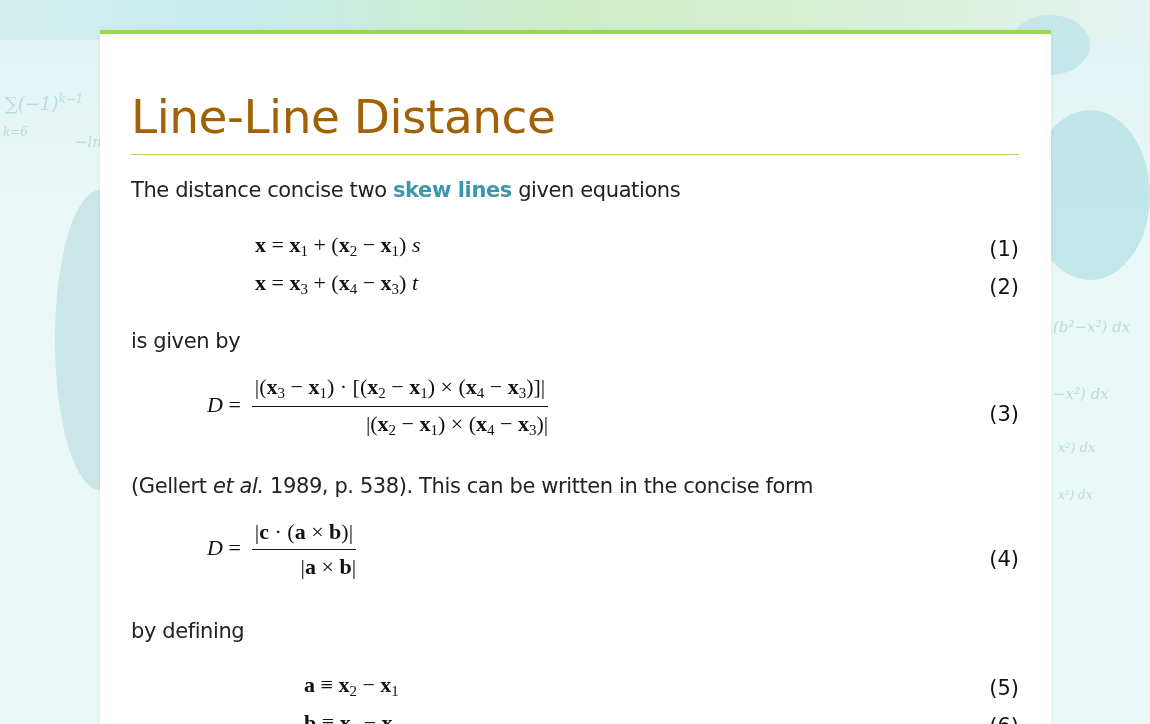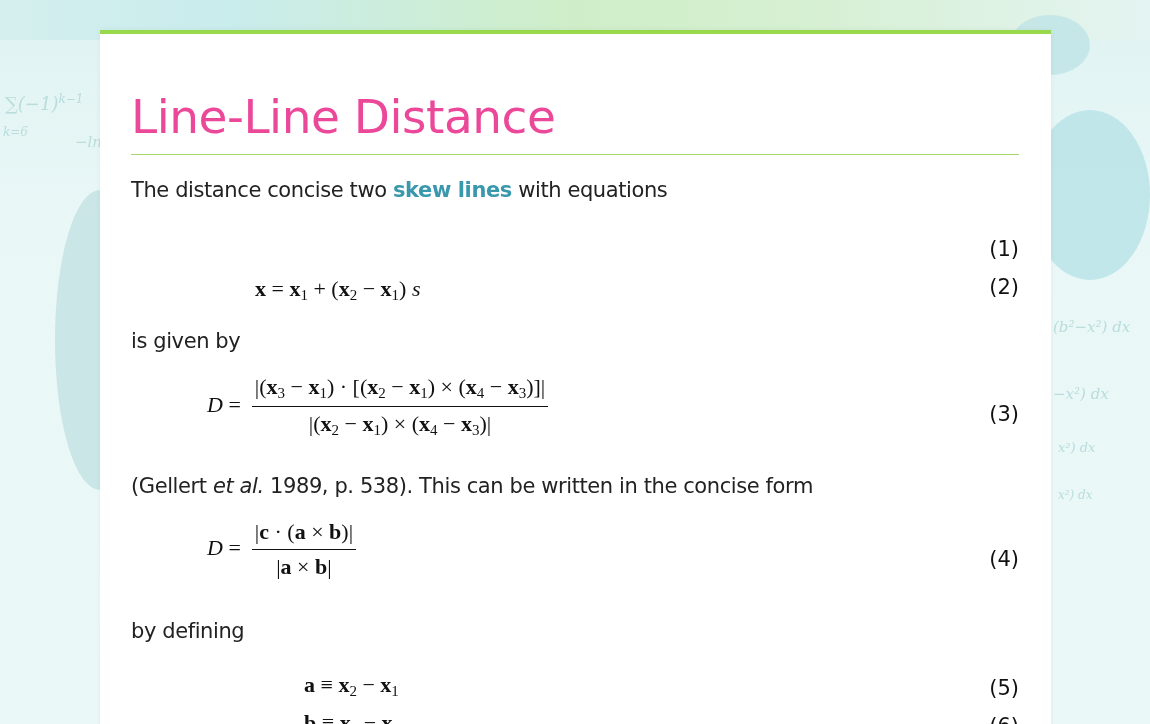--- a/index.html
+++ b/index.html
@@ -19,32 +19,32 @@
     background:#ffffff; border-top:4px solid #97d94a;
     box-shadow: 0 0 6px rgba(0,0,0,0.05);
   }
   .logo { position:absolute; left:25px; top:25px; display:flex; align-items:center; }
   .logo-wolfram { font-size:24px; color:#555; font-family:"Liberation Sans", sans-serif; letter-spacing:-0.3px; }
   .logo-mathworld { font-size:24px; color:#2a98a8; font-family:"Liberation Sans", sans-serif; margin-left:6px; letter-spacing:-0.3px; }
   .logo-globe { display:inline-block; width:15px; height:15px; border:2px solid #2a98a8; border-radius:50%; margin:0 1px; vertical-align:-1px; }
   .logo-tag { margin-left:4px; font-size:7px; line-height:8px; color:#2a98a8; font-family:"Liberation Sans", sans-serif; }
   .logo-tag b { font-weight:bold; }
   .title {
-    position:absolute; left:31px; top:55px; font-size:47px; color:#ec4899;
+    position:absolute; left:31px; top:55px; font-size:47px; color:#a16207;
     font-family:"DejaVu Sans", sans-serif; font-weight:normal; margin:0; letter-spacing:-0.5px;text-align:right;
   }
   .rule { position:absolute; left:31px; top:120px; width:888px; height:1px; background:#a7d86a; }
   .para { position:absolute; left:31px; font-size:21px; color:#222; font-family:"DejaVu Sans", sans-serif; letter-spacing:-0.4px; }
   .para a { color:#3a98ad; text-decoration:none;font-weight:bold; }
   .eq { position:absolute; font-family:"Liberation Serif", "DejaVu Serif", serif; font-size:22px; color:#111; white-space:nowrap; }
   .eq b { font-weight:bold; }
   .eq i { font-style:italic; }
   .eq sub { font-size:15px; vertical-align:-4px; }
   .eqnum { position:absolute; right:32px; font-size:21px; color:#111; font-family:"DejaVu Sans", sans-serif; }
-  .frac { display:inline-flex; flex-direction:column; align-items:center; vertical-align:middle; }
+  .frac { display:inline-flex; flex-direction:column; align-items:flex-end; vertical-align:middle; }
   .frac .num { padding:0 3px 4px; border-bottom:1px solid #111; }
   .frac .den { padding-top:4px; }
 </style>
 </head>
 <body>
 
 <div class="bg-top"></div>
 <div class="deco-blob" style="left:55px;top:190px;width:90px;height:300px;background:#c3e1e2;"></div>
 <div class="deco-blob" style="left:1010px;top:15px;width:80px;height:60px;background:#bfe3e6;"></div>
 <div class="deco-blob" style="left:1030px;top:110px;width:120px;height:170px;background:#b7e2e6;"></div>
@@ -55,28 +55,31 @@
 <div class="bg-deco" style="left:1053px;top:385px;font-size:15px;">−x²) dx</div>
 <div class="bg-deco" style="left:1058px;top:440px;font-size:13px;">x²) dx</div>
 <div class="bg-deco" style="left:1058px;top:488px;font-size:12px;">x²) dx</div>
 
 <div class="card">
 
   <h1 class="title">Line-Line Distance</h1>
   <div class="rule"></div>
 
   <div class="para" style="top:144px;">
-    <span>The distance concise two </span><a href="#">skew lines</a><span> with equations</span>
+    <span>The distance concise two </span><a href="#">skew lines</a><span> given equations</span>
   </div>
 
-  <div class="eq" style="left:155px;top:198px;margin-top:44px;">
+  <div class="eq" style="left:155px;top:198px;">
     <b>x</b> = <b>x</b><sub>1</sub> + (<b>x</b><sub>2</sub> − <b>x</b><sub>1</sub>) <i>s</i>
   </div>
   <div class="eqnum" style="top:203px;">(1)</div>
 
+  <div class="eq" style="left:155px;top:236px;">
+    <b>x</b> = <b>x</b><sub>3</sub> + (<b>x</b><sub>4</sub> − <b>x</b><sub>3</sub>) <i>t</i>
+  </div>
   <div class="eqnum" style="top:241px;">(2)</div>
 
   <div class="para" style="top:295px;">is given by</div>
 
   <div class="eq" style="left:107px;top:340px;">
     <i>D</i> =&nbsp;
     <span class="frac">
       <span class="num">|(<b>x</b><sub>3</sub> − <b>x</b><sub>1</sub>) · [(<b>x</b><sub>2</sub> − <b>x</b><sub>1</sub>) × (<b>x</b><sub>4</sub> − <b>x</b><sub>3</sub>)]|</span>
       <span class="den">|(<b>x</b><sub>2</sub> − <b>x</b><sub>1</sub>) × (<b>x</b><sub>4</sub> − <b>x</b><sub>3</sub>)|</span>
     </span>

